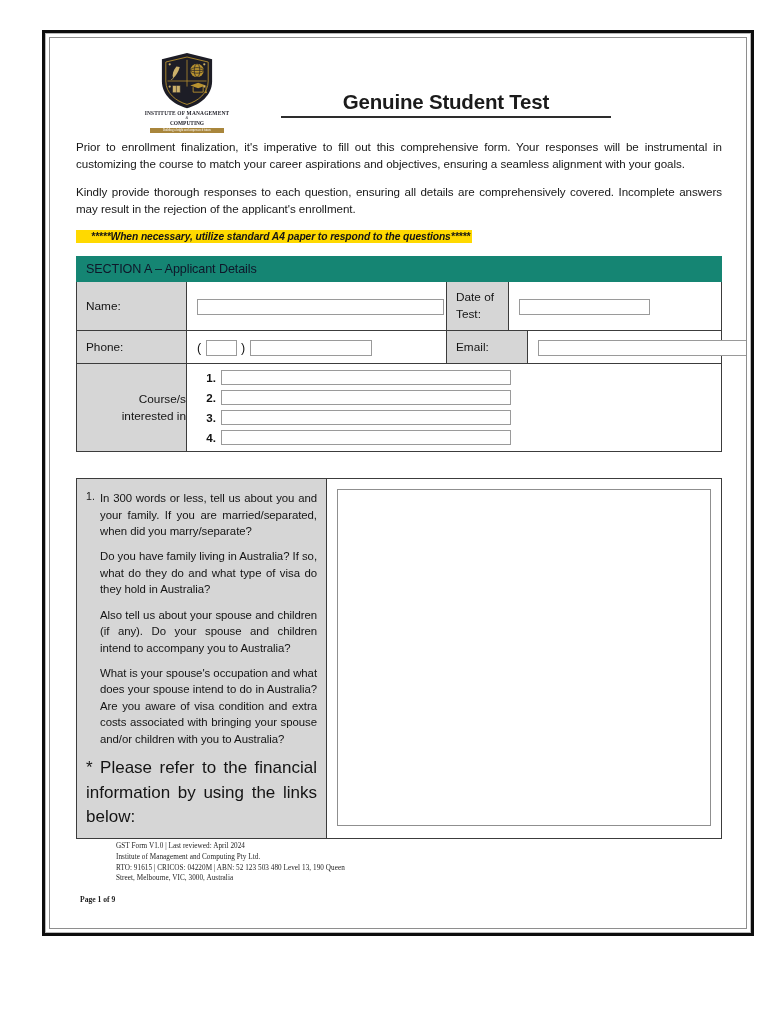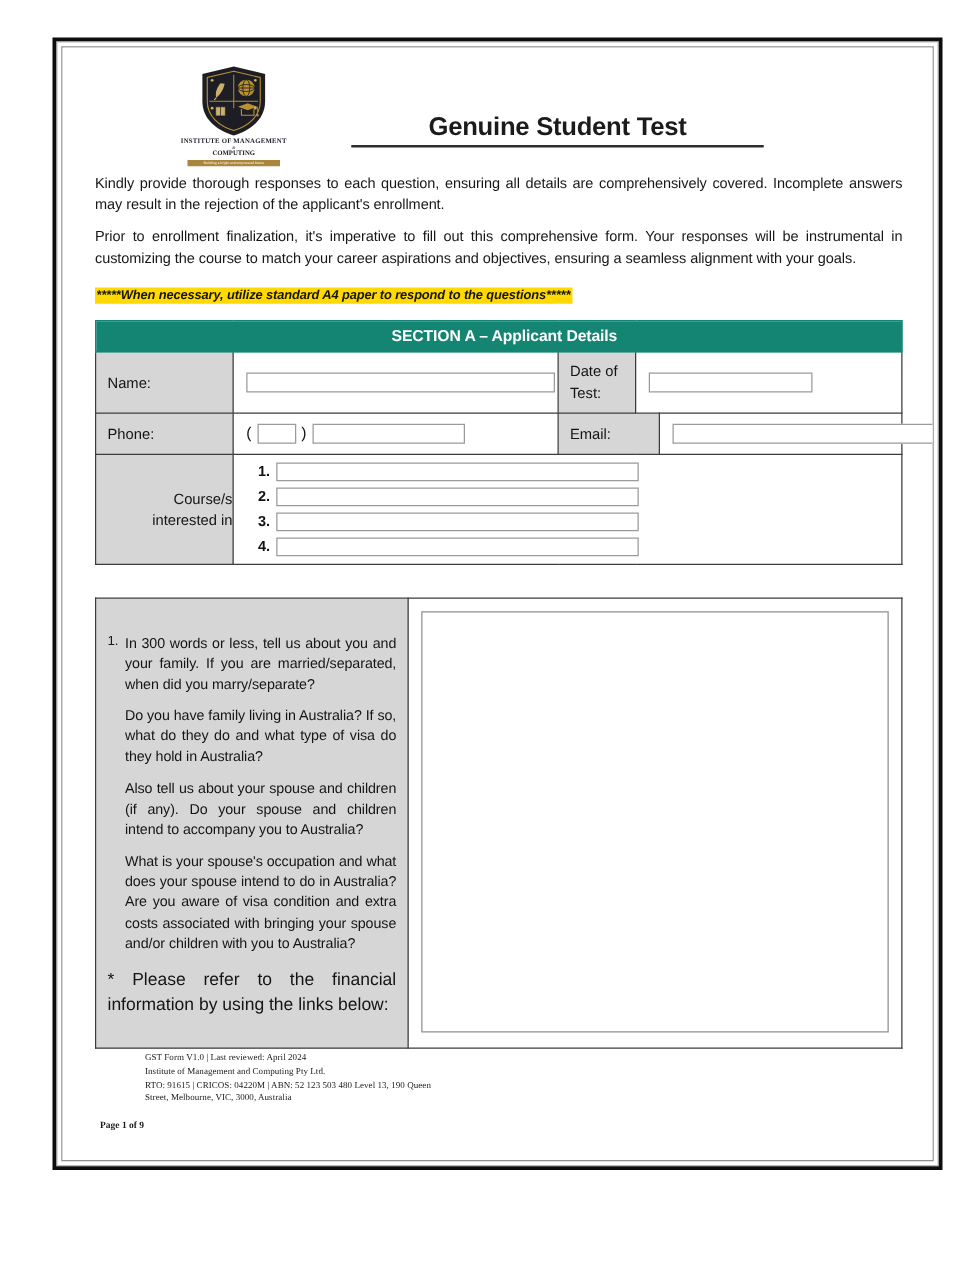--- a/index.html
+++ b/index.html
@@ -73,45 +73,45 @@
     font-size: 11.6px; color: #171717;
     line-height: 1.47; text-align: justify;
     margin: 0 0 11px 0;
     letter-spacing: -0.05px;
   }
   .para.tight { margin-bottom: 9px; }
   .hl {
     display: inline-block;
     background: #ffd900;
     font-size: 10.3px; font-weight: bold; font-style: italic;
-    color: #141414; padding: 1px 2px 1px 1px;
+    color: #141414; padding: 1px 2px 1px 15px;
     letter-spacing: -0.1px;
     margin-bottom: 13px;
   }
 
   
   table.form {
     border-collapse: collapse;
     width: 645px;
     table-layout: fixed;
   }
   table.form td, table.form th {
     border: 1px solid #3c3c3c;
     padding: 0;
     vertical-align: middle;
   }
   .sec-head {
     background: #158573;
-    color: #ffffff;
+    color: #0f172a;
     font-size: 12.6px;
-    font-weight: bold;
+    font-weight: normal;
     padding: 5px 0 5px 9px !important;
     letter-spacing: -0.1px;
     border: 1px solid #158573 !important;
-    text-align: center;
+    text-align: left;
   }
   .lbl {
     background: #d6d6d6;
     font-size: 11.8px;
     color: #141414;
     padding: 7px 0 7px 9px !important;
     vertical-align: middle;
     line-height: 1.45;
   }
   .lbl.top { vertical-align: middle; text-align: right; }
@@ -156,21 +156,21 @@
   .q-num { width: 14px; font-size: 10.6px; color: #1a1a1a; flex: 0 0 14px; }
   .q-body { flex: 1; }
   .qtext {
     font-size: 11.4px; color: #141414;
     line-height: 1.44; text-align: justify;
     margin: 0 0 9px 0;
     letter-spacing: -0.05px;
   }
   .qtext:last-child { margin-bottom: 0; }
   .qfoot {
-    font-size: 14px; color: #141414;
+    font-size: 17px; color: #141414;
     line-height: 1.44; text-align: justify;
     margin: 9px 0 0 0;
   }
   .acell {
     background: #fff;
     vertical-align: top;
     padding: 10px 10px 12px 10px !important;
   }
   .answer-box {
     border: 1px solid #8f8f8f;
@@ -234,22 +234,22 @@
       <div class="logo-l3">COMPUTING</div>
       <div class="logo-bar">
         <span>Building a bright and empowered future</span>
       </div>
     </div>
 
     <div class="doc-title">Genuine Student Test</div>
   </div>
 
   
+  <p class="para">Prior to enrollment finalization, it's imperative to fill out this comprehensive form. Your responses will be instrumental in customizing the course to match your career aspirations and objectives, ensuring a seamless alignment with your goals.</p>
   <p class="para tight">Kindly provide thorough responses to each question, ensuring all details are comprehensively covered. Incomplete answers may result in the rejection of the applicant's enrollment.</p>
-  <p class="para">Prior to enrollment finalization, it's imperative to fill out this comprehensive form. Your responses will be instrumental in customizing the course to match your career aspirations and objectives, ensuring a seamless alignment with your goals.</p>
   <div class="hl">*****When necessary, utilize standard A4 paper to respond to the questions*****</div>
 
   
   <table class="form">
     <colgroup>
       <col style="width:110px">
             <col style="width:260px">
       <col style="width:62px">
             <col style="width:19px">
             <col style="width:194px">

